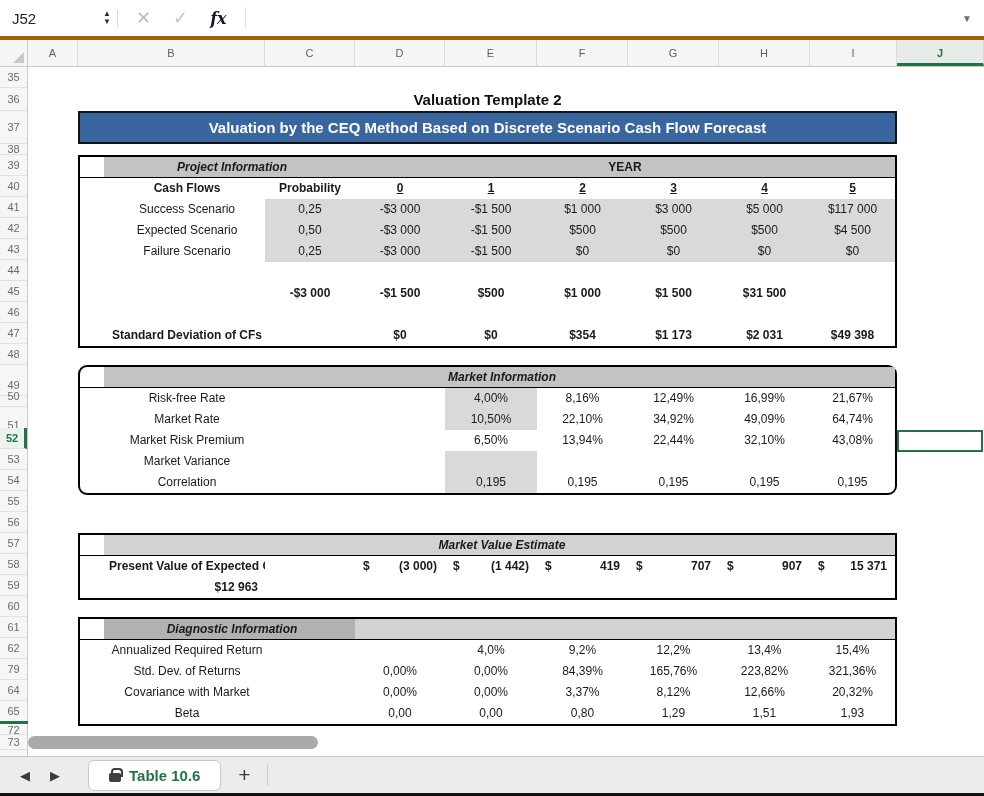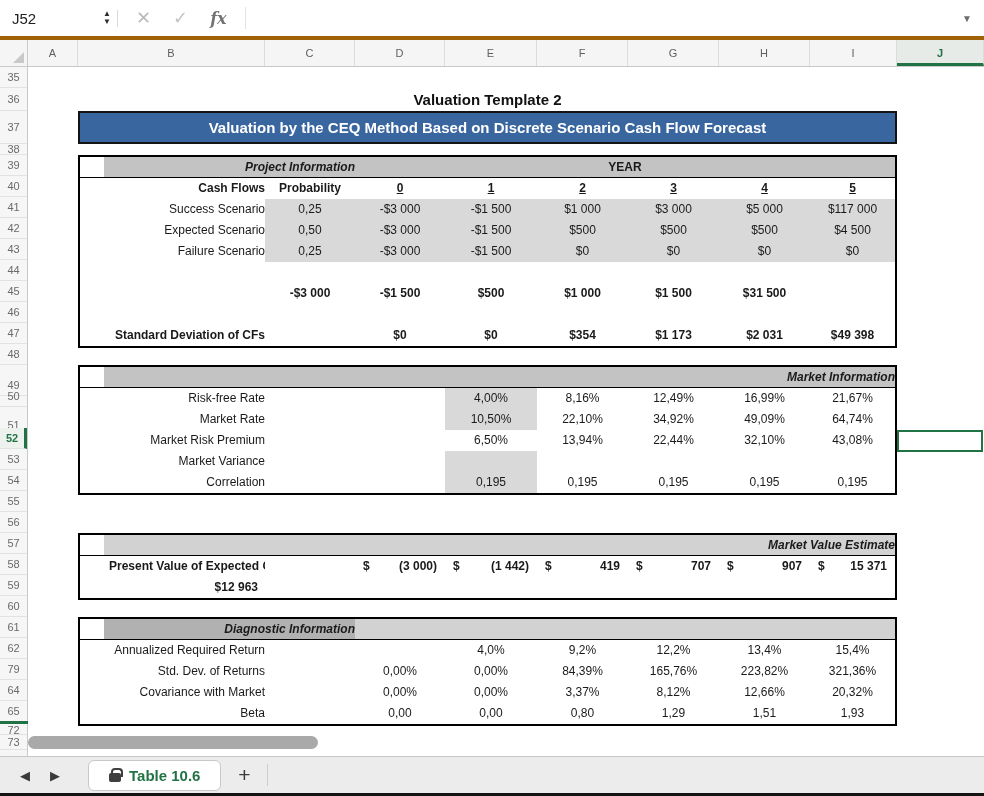--- a/index.html
+++ b/index.html
@@ -9,21 +9,21 @@
   
   .fbar { position:relative; height:40px; border-bottom:4px solid #a16207; background:#fff;
           display:flex; align-items:center; }
   .namebox { width:118px; border-right:1px solid #d9d9d9; display:flex; align-items:center;
              padding-left:12px; font-size:15px; color:#212121; }
   .steppers { margin-left:auto; margin-right:6px; display:flex; flex-direction:column;
               line-height:8px; font-size:8px; color:#2b2b2b; cursor:default; }
   .fbtns { display:flex; align-items:center; gap:22px; padding:0 18px; border-right:1px solid #e3e3e3; }
   .fx-x { color:#bcbcbc; font-size:18px; }
   .fx-check { color:#c3c3c3; font-size:18px; }
-  .fx-fx { color:#737373; font-size:16px; font-style:italic; font-weight:bold;
+  .fx-fx { color:#0f172a; font-size:16px; font-style:italic; font-weight:bold;
            font-family:"DejaVu Serif", serif; }
   .finput { flex:1; }
   .fdrop { width:34px; display:flex; align-items:center; justify-content:center;
            color:#6d6d6d; font-size:10px; }
 
   
   .colhdr { position:relative; height:27px; background:#f5f5f5; border-bottom:1px solid #c9c9c9; }
   .corner { position:absolute; left:0; top:0; width:28px; height:26px; border-right:1px solid #c9c9c9; }
   .corner .tri { position:absolute; right:3px; bottom:3px; width:0; height:0;
                  border-left:11px solid transparent; border-bottom:11px solid #c9c9c9; }
@@ -47,21 +47,21 @@
                  font-size:15px; font-weight:bold; color:#111; }
   .banner { position:absolute; left:78px; width:819px; background:#3a66a0;
             border:2px solid #141414; color:#fff; font-weight:bold; font-size:15px;
             text-align:center; display:flex; align-items:center; justify-content:center; }
 
   
   .xltable { position:absolute; left:78px; width:819px; border:2px solid #000; background:#fff; }
   .xrow { display:grid; grid-template-columns:185px 90px 90px 92px 91px 91px 91px 1fr;
           height:21px; }
   .cell { font-size:12px; color:#1a1a1a; line-height:21px; overflow:hidden; white-space:nowrap; }
-  .lbl { text-align:right; padding-left:5px;margin-left:24px; }
+  .lbl { text-align:center; padding-left:5px;margin-left:24px; }
   .ctr { text-align:center; }
   .rt  { text-align:right; padding-right:7px; }
   .b   { font-weight:bold; }
   .bi  { font-weight:bold; font-style:italic; }
   .und { text-decoration:underline; }
   .sh  { background:#d9d9d9; }
   .hg1 { background:#c3c3c3; }
   .hg2 { background:#d2d2d2; }
   .hg3 { background:#b1b1b1; }
   .hbb { border-bottom:1px solid #000; }
@@ -235,21 +235,21 @@
         <div class="cell "></div>
         <div class="cell ctr b">$0</div>
         <div class="cell ctr b">$0</div>
         <div class="cell ctr b">$354</div>
         <div class="cell ctr b">$1 173</div>
         <div class="cell ctr b">$2 031</div>
         <div class="cell ctr b">$49 398</div>
       </div>
     </div>
 
-  <div class="xltable" style="top:298px;">
+  <div class="xltable" style="top:298px;border-radius:9px;">
       <div class="xrow hbb">
         <div class="cell lbl bi hg1" style="grid-column: span 8;">Market Information</div>
       </div>
       <div class="xrow ">
         <div class="cell lbl">Risk-free Rate</div>
         <div class="cell "></div>
         <div class="cell "></div>
         <div class="cell ctr sh">4,00%</div>
         <div class="cell ctr">8,16%</div>
         <div class="cell ctr">12,49%</div>

